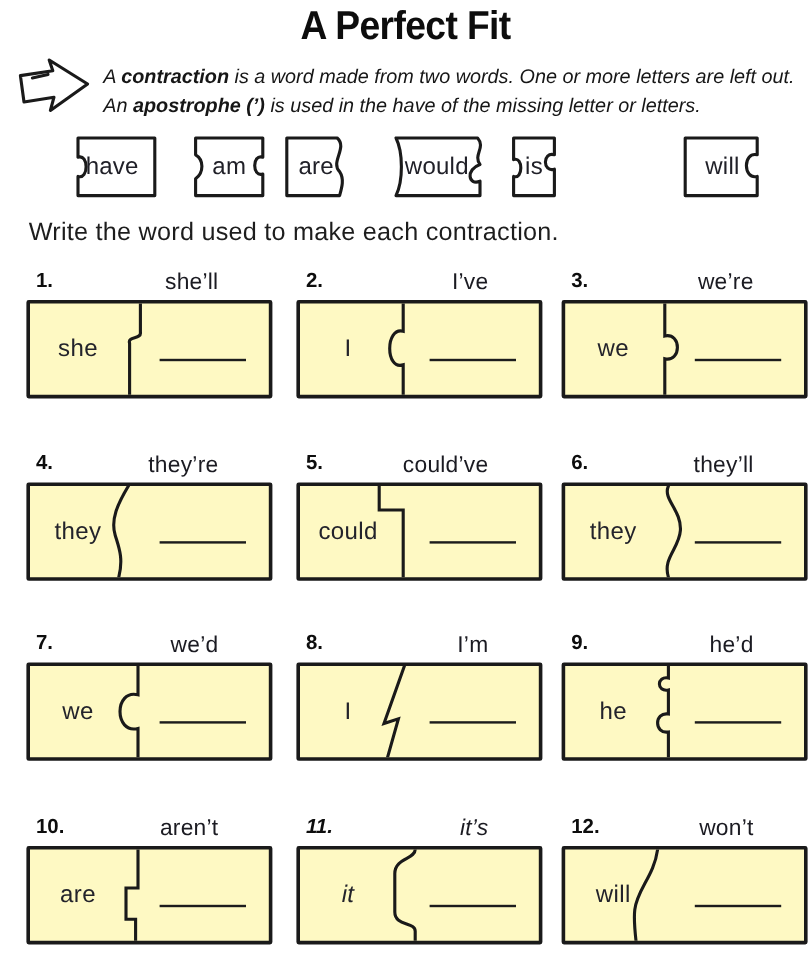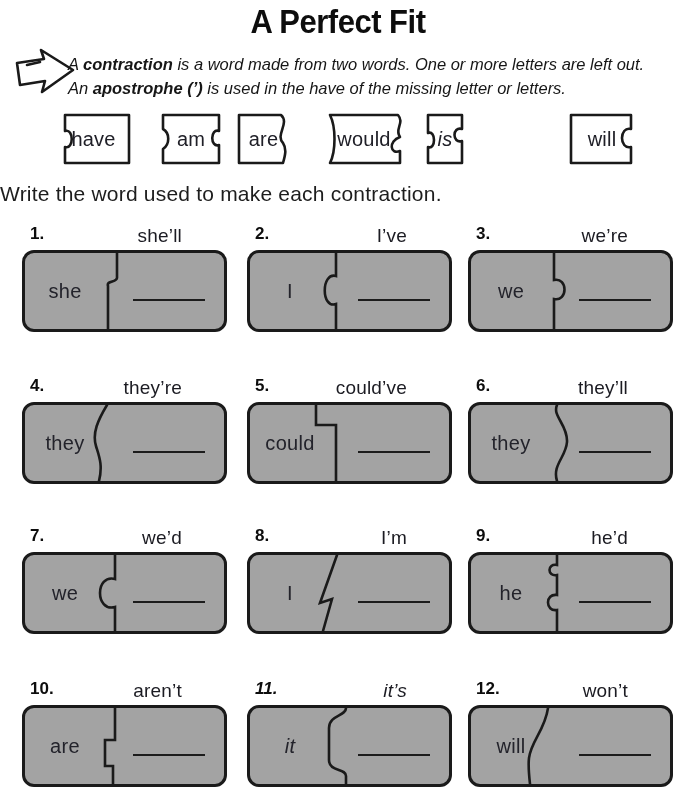--- a/index.html
+++ b/index.html
@@ -9,50 +9,50 @@
   }
   
   .title{
     position:absolute;top:4px;left:0;width:676px;text-align:center;margin:0;
     font-size:31px;font-weight:bold;letter-spacing:-0.5px;color:#0d0d0d;
     transform:scaleY(1.08);
   }
   
   .arrow-wrap{position:absolute;left:13px;top:46px;width:66px;height:60px;}
   .intro-text{
-    position:absolute;left:68px;top:52px;width:580px;margin:0;
+    position:absolute;left:86px;top:52px;width:580px;margin:0;
     font-style:italic;font-size:16.5px;line-height:24px;color:#161616;
   }
   .intro-text b{font-style:italic;}
   
   .bank-piece{position:absolute;top:113px;height:52px;}
   .bank-piece svg{position:absolute;left:0;top:0;}
   .bank-piece .bw{
     position:absolute;left:0;top:0;width:100%;height:52px;
     display:flex;align-items:center;justify-content:center;
     font-size:20px;color:#202028;letter-spacing:0.2px;
   }
   
   .instruction{
-    position:absolute;left:0;top:182px;margin:0;width:600px;
+    position:absolute;left:24px;top:182px;margin:0;width:600px;
     font-size:21px;color:#1d1d1d;letter-spacing:0.2px;
   }
   
   .item{position:absolute;width:205px;}
   .item .lbl{height:22px;position:relative;}
   .item .num{
     position:absolute;left:8px;top:0;font-weight:bold;font-size:17px;color:#0d0d0d;
   }
   .item .ctr{
     position:absolute;left:25px;top:1px;width:135px;text-align:right;
     font-size:19px;color:#1b1b22;letter-spacing:0.2px;
   }
   .item .box{
     position:relative;margin-top:4px;width:199px;height:76px;
-    border:3px solid #1a1a1a;border-radius:12px;background:#a3a3a3;
+    border:3px solid #1a1a1a;border-radius:2px;background:#fef9c3;
   }
   .item .cut{position:absolute;top:0;height:76px;width:40px;}
   .item .word{
     position:absolute;left:0;top:0;width:80px;height:76px;
     display:flex;align-items:center;justify-content:center;
     font-size:20px;color:#23232b;letter-spacing:0.3px;
   }
   .item .blank{
     position:absolute;left:108px;top:46px;width:72px;height:0;
     border-bottom:2.5px solid #1c1c1c;
@@ -93,21 +93,21 @@
         <path class="filled" d="M4 2 L46 2 C55 10 40 22 48 30 C52 36 50 43 48 50 L4 50 Z"></path>
       </svg>
     <span class="bw">are</span>
   </div>
   <div class="bank-piece" style="left:318px;width:92px;">
     <svg width="92" height="52" viewBox="0 0 92 52">
         <path class="filled" d="M12 2 L80 2 C87 10 76 16 82 24 C70 28 72 42 82 38 L82 50 L12 50 C18 38 18 14 12 2 Z"></path>
       </svg>
     <span class="bw">would</span>
   </div>
-  <div class="bank-piece" style="left:420px;width:50px;font-style:italic;">
+  <div class="bank-piece" style="left:420px;width:50px;">
     <svg width="50" height="52" viewBox="0 0 50 52">
         <path class="filled" d="M8 2 L42 2 L42 16 C32 13 32 31 42 28 L42 50 L8 50 L8 34 C16 37 16 17 8 20 Z"></path>
       </svg>
     <span class="bw">is</span>
   </div>
   <div class="bank-piece" style="left:567px;width:70px;">
     <svg width="70" height="52" viewBox="0 0 70 52">
         <path class="filled" d="M4 2 L64 2 L64 16 C52 13 52 37 64 34 L64 50 L4 50 Z"></path>
       </svg>
     <span class="bw">will</span>

